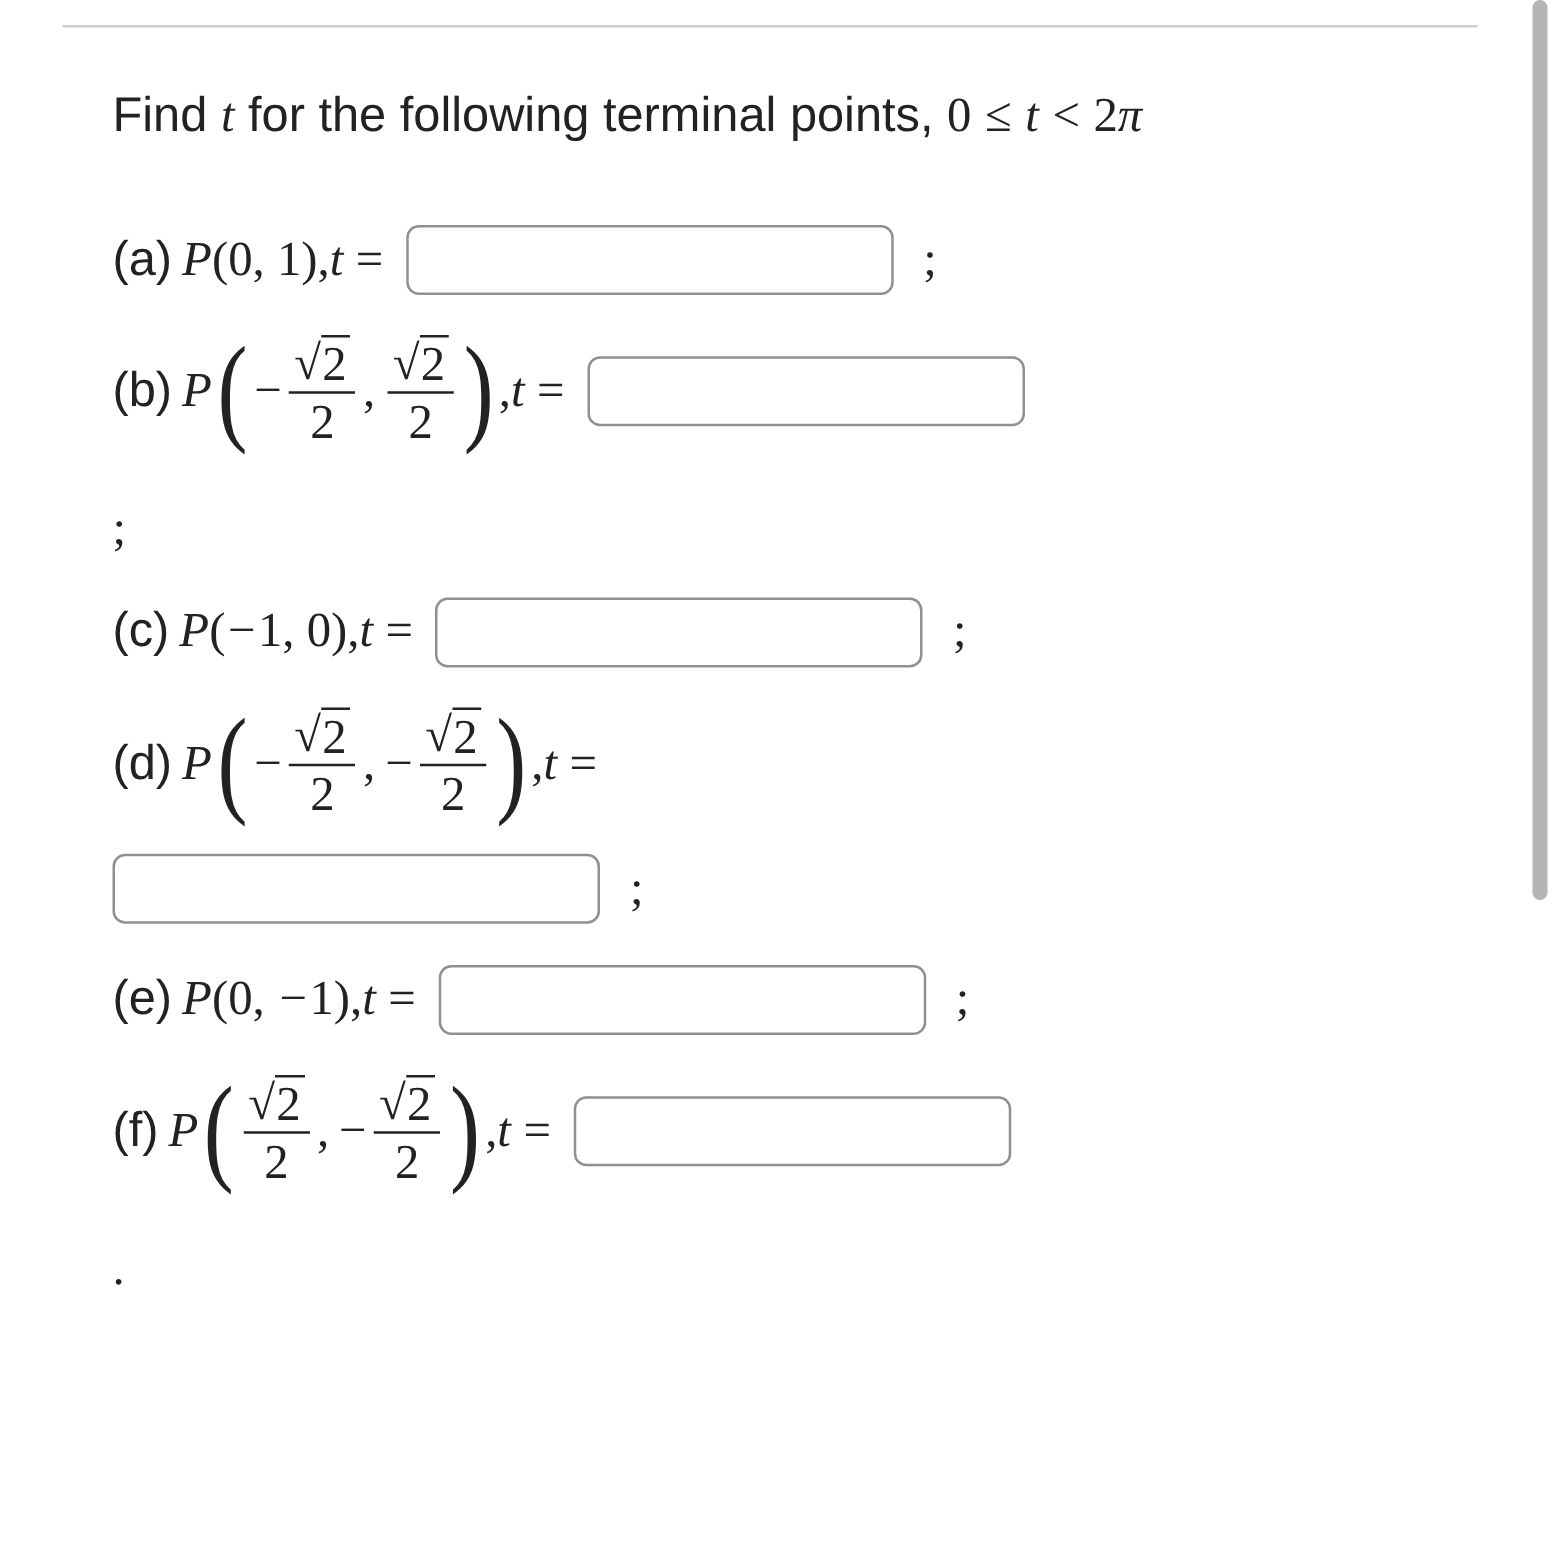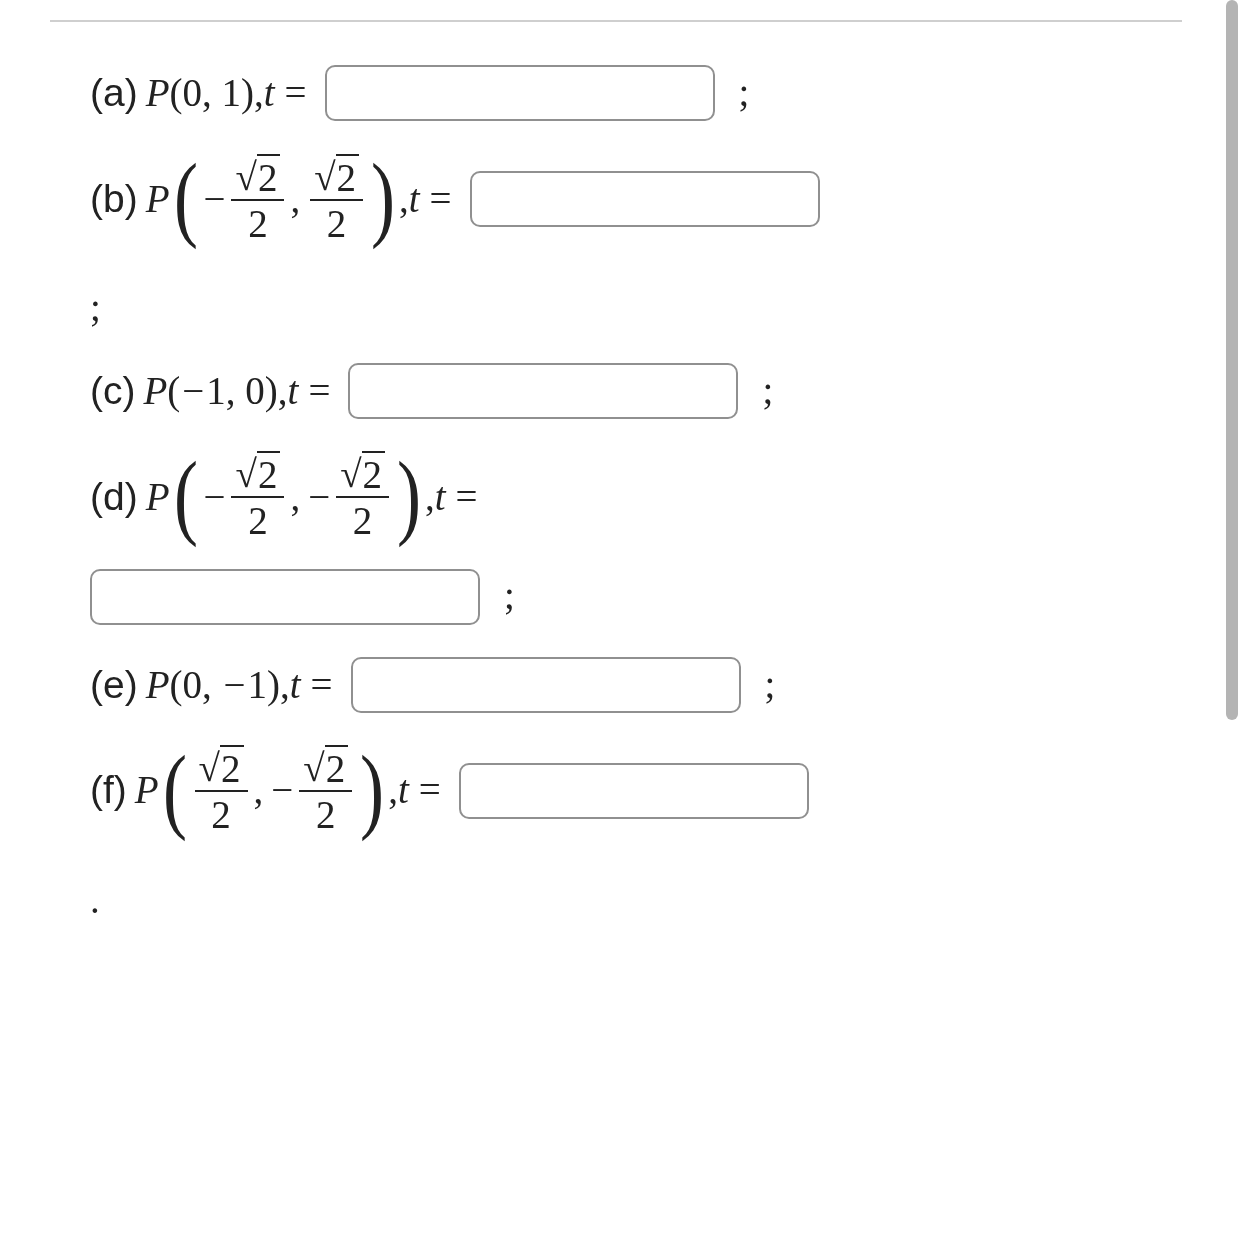--- a/index.html
+++ b/index.html
@@ -178,20 +178,27 @@
 
 <div class="page">
   <div class="rule"></div>
 
   <div class="scroll-track">
     <div class="scroll-thumb"></div>
   </div>
 
   <div class="content">
 
+    <div class="prompt">
+      <span>Find </span><span class="mi">t</span><span> for the following terminal points, </span><span class="mn">0</span>
+      <span class="le">≤</span>
+      <span class="mi">t</span>
+      <span class="mo">&lt;</span>
+      <span class="mn">2</span><span class="mi">π</span>
+    </div>
 
     <div class="items">
 
       <div class="row">
         <span>(a) </span>
         <span class="math">
           <span class="mi">P</span><span class="mo">(</span><span class="mn">0</span><span class="mo">,</span>&nbsp;<span class="mn">1</span><span class="mo">)</span><span class="mo">, </span><span class="mi">t</span><span class="eq">=</span>
         </span>
         <span class="answer-box box-w1"></span>
         <span class="semi">;</span>

